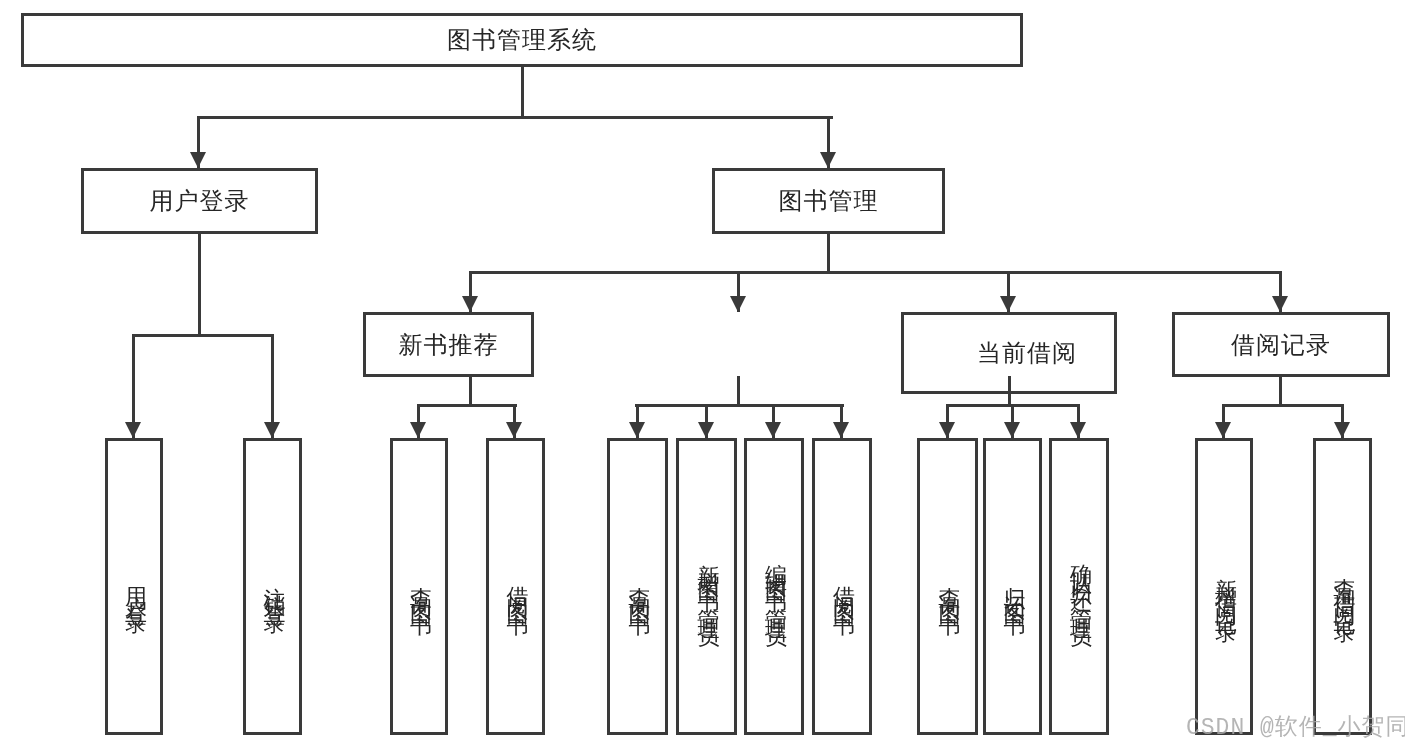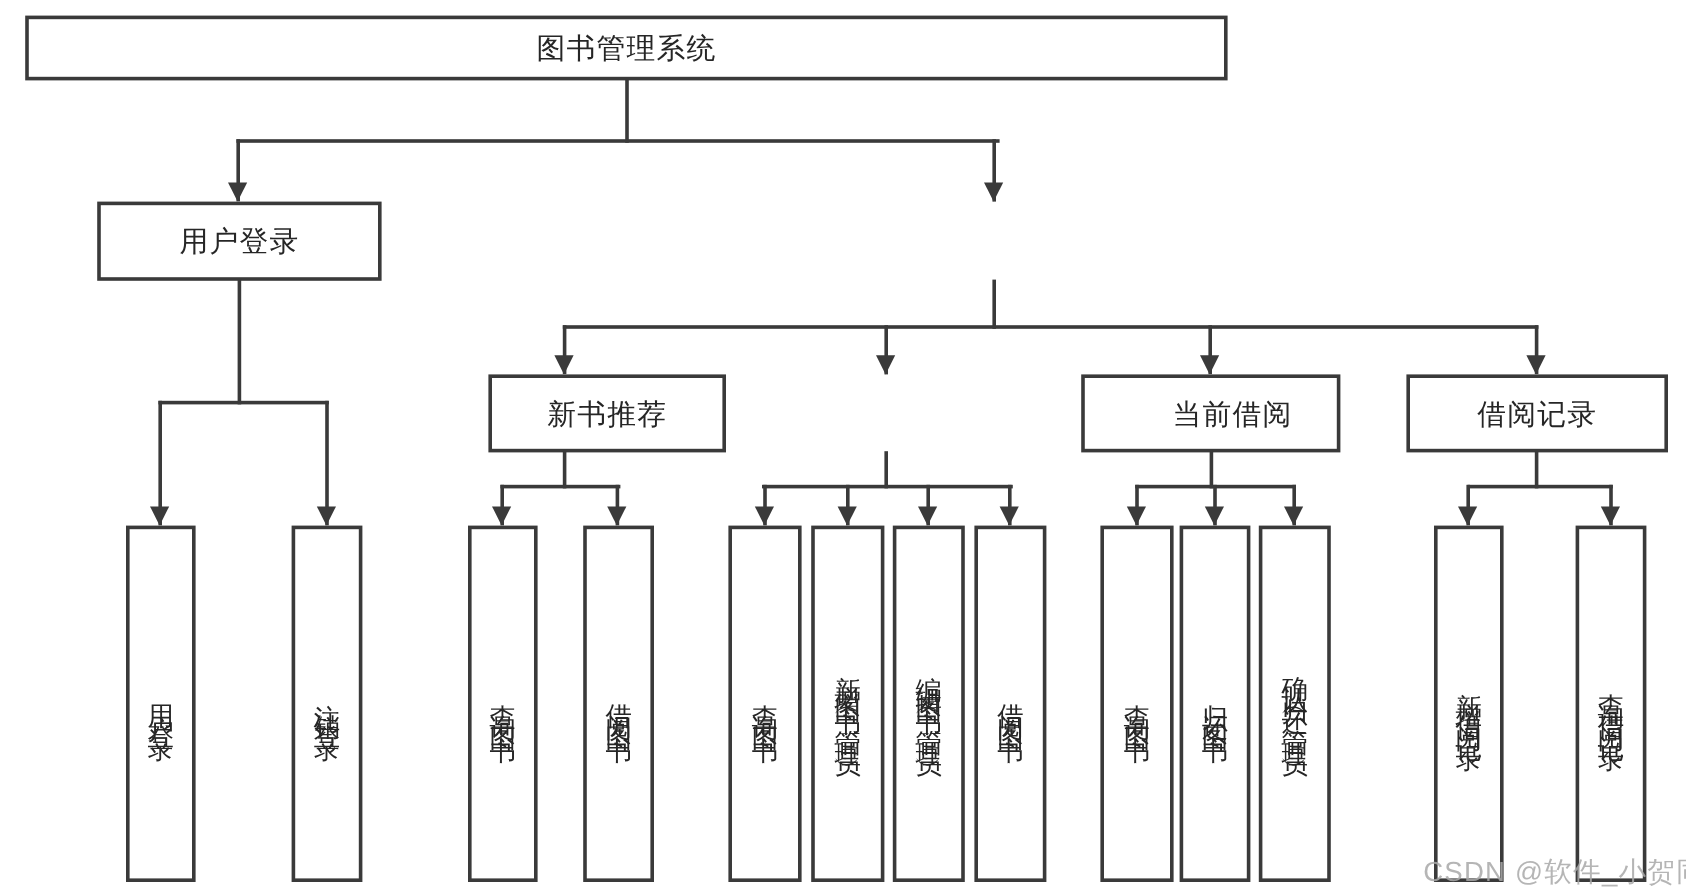--- a/index.html
+++ b/index.html
@@ -1,20 +1,20 @@
 <!DOCTYPE html>
 <html lang="zh" style="--c-line: #3a3a3a; --c-text: #262626; --c-box-background: #ffffff; --c-background: #ffffff; --c-watermark: #a9a9a9;"><head>
 <meta charset="utf-8">
 <style>
   html,body{margin:0;padding:0;background:var(--c-background,#fff);}
   #canvas{
     position:relative;
     width:1405px;height:747px;
     background:var(--c-background,#fff);
-    font-family:Liberation Sans, sans-serif;
+    font-family:Liberation Mono, monospace;
     overflow:hidden;
   }
   .node{
     position:absolute;
     box-sizing:border-box;
     border:3px solid var(--c-line,#3a3a3a);
     background:var(--c-box-background,#fff);
     display:flex;align-items:center;justify-content:center;
     color:var(--c-text,#262626);
   }
@@ -58,37 +58,40 @@
   </div>
 
   <div class="line" style="left:521px;top:66px;width:3px;height:53px;"></div>
   <div class="line" style="left:197px;top:116px;width:636px;height:3px;"></div>
   <div class="drop" style="left:197px;top:116px;height:52px;"></div>
   <div class="drop" style="left:827px;top:116px;height:52px;"></div>
 
   <div class="node h-node" style="left:81px;top:168px;width:237px;height:66px;">
     <span class="label">用户登录</span>
   </div>
+  <div class="node h-node" style="left:712px;top:168px;width:233px;height:66px;">
+    <span class="label">图书管理</span>
+  </div>
 
   <div class="line" style="left:198px;top:233px;width:3px;height:104px;"></div>
   <div class="line" style="left:132px;top:334px;width:142px;height:3px;"></div>
   <div class="drop" style="left:132px;top:334px;height:104px;"></div>
   <div class="drop" style="left:271px;top:334px;height:104px;"></div>
 
   <div class="line" style="left:827px;top:233px;width:3px;height:41px;"></div>
   <div class="line" style="left:469px;top:271px;width:813px;height:3px;"></div>
   <div class="drop" style="left:469px;top:271px;height:41px;"></div>
   <div class="drop" style="left:737px;top:271px;height:41px;"></div>
   <div class="drop" style="left:1007px;top:271px;height:41px;"></div>
   <div class="drop" style="left:1279px;top:271px;height:41px;"></div>
 
-  <div class="node h-node" style="left:363px;top:312px;width:198px;height:65px;margin-left:44px;">
+  <div class="node h-node" style="left:363px;top:312px;width:171px;height:65px;">
     <span class="label">新书推荐</span>
   </div>
-  <div class="node h-node" style="left:901px;top:312px;width:216px;height:65px;padding-left:36px;">
+  <div class="node h-node" style="left:901px;top:312px;width:216px;height:82px;padding-left:36px;">
     <span class="label">当前借阅</span>
   </div>
   <div class="node h-node" style="left:1172px;top:312px;width:218px;height:65px;">
     <span class="label">借阅记录</span>
   </div>
 
   <div class="line" style="left:469px;top:376px;width:3px;height:31px;"></div>
   <div class="line" style="left:417px;top:404px;width:100px;height:3px;"></div>
   <div class="drop" style="left:417px;top:404px;height:34px;"></div>
   <div class="drop" style="left:513px;top:404px;height:34px;"></div>

